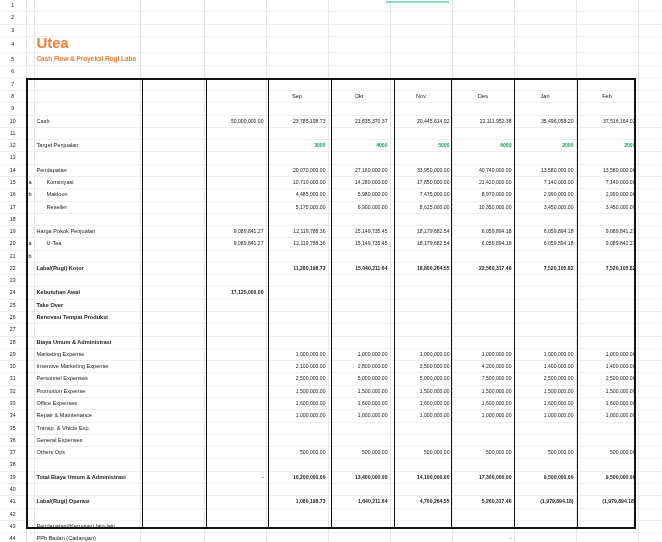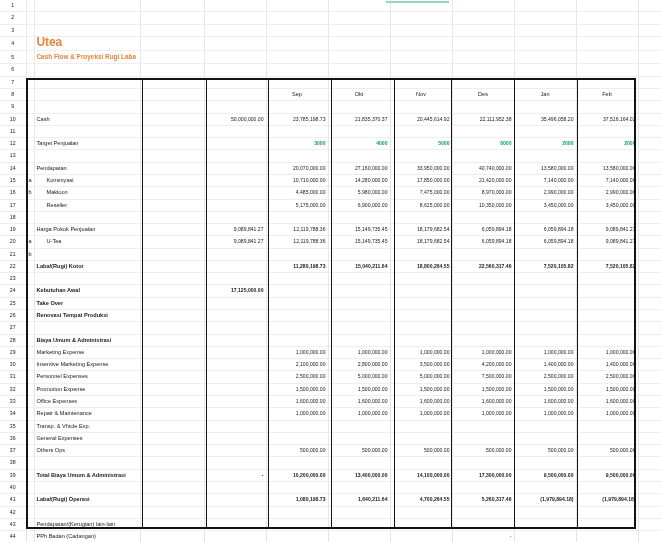--- a/index.html
+++ b/index.html
@@ -44,21 +44,21 @@
   }
   td.colA{width:8px;}
   td.colB{width:106px;}
   td.colC{width:64px;}
   td.colD{width:62px;}
   td.num{width:62px;text-align:right;}
   td.numB{width:63px;text-align:right;}
 
   .title{
     color:#e8833a;
-    font-size:12px;
+    font-size:15px;
     font-weight:bold;
     line-height:11.28px;
     letter-spacing:-.1px;
   }
   .subtitle{
     color:#e8833a;
     font-size:6.4px;
     font-weight:bold;
     line-height:11.28px;
   }

